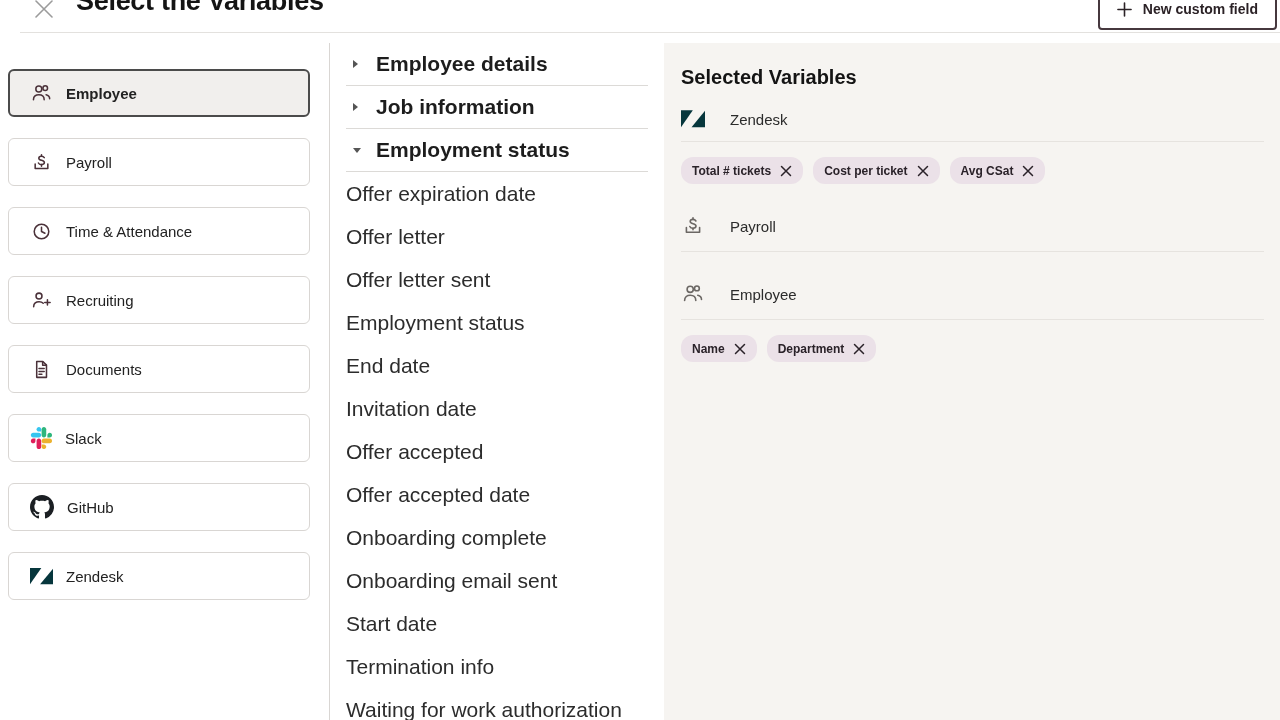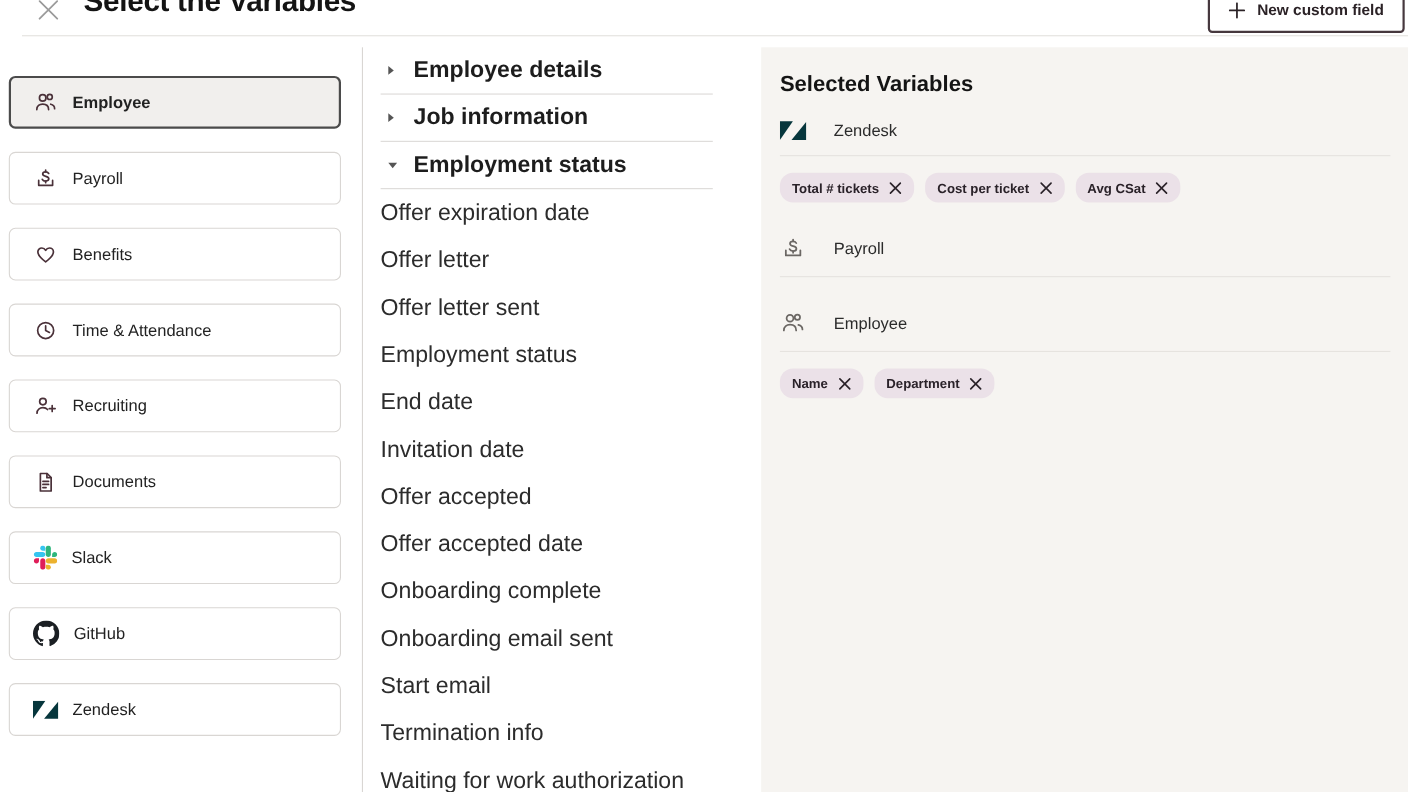--- a/index.html
+++ b/index.html
@@ -39,21 +39,21 @@
   .group-row .arrow-box { width:30px; display:flex; align-items:center; padding-left:7px; }
   .group-row .g-label { font-size:21px; font-weight:700; color:#1d1d1d; }
   .tri-r { width:0; height:0; border-top:4px solid transparent; border-bottom:4px solid transparent;
            border-left:5px solid #555; }
   .tri-d { width:0; height:0; border-left:4px solid transparent; border-right:4px solid transparent;
            border-top:5px solid #555; }
   .var-item { height:43px; display:flex; align-items:center; font-size:21px; color:#2c2c2c; cursor:pointer; }
 
   
   .selpanel { position:absolute; left:664px; right:0; top:43px; bottom:0;
-              background:#f6f4f1; padding:21px 16px 0 17px; overflow:hidden;margin-left:28px; }
+              background:#f6f4f1; padding:21px 16px 0 17px; overflow:hidden; }
   .selpanel h2 { font-size:20px; font-weight:700; color:#141414; line-height:26px; }
   .sec-row { margin-top:20px; height:25px; display:flex; align-items:center; gap:25px;
              padding-bottom:13px; border-bottom:1px solid #e6e3df; height:auto; }
   .sec-row.later { margin-top:30px; }
   .sec-row .sec-label { font-size:15px; color:#2b2b2b; }
   .gic { stroke:#6b6764; stroke-width:1.6; fill:none; stroke-linecap:round; stroke-linejoin:round; }
   .chips { margin-top:15px; display:flex; gap:10px; }
   .chip { height:27px; display:inline-flex; align-items:center; gap:9px; padding:0 11px;
           background:#ebe1e8; border-radius:12px; font-size:12px; font-weight:700; color:#2a2229; }
   .chip-x { background:none; border:none; cursor:pointer; display:flex; align-items:center; padding:0; }
@@ -92,26 +92,20 @@
 
     <button class="cat-btn">
       <svg class="ic" width="23" height="23" viewBox="0 0 24 24">
         <path d="M5.4 13.6 V18.2 H18.6 V13.6"></path>
         <path d="M12 3.8 V5.4 M12 14.2 V15.8"></path>
         <path d="M14.9 7 C14.3 6 13.3 5.4 12 5.4 C10.4 5.4 9.2 6.3 9.2 7.5 C9.2 8.8 10.4 9.3 12.1 9.7 C13.9 10.1 15 10.7 15 12.1 C15 13.4 13.7 14.2 12 14.2 C10.5 14.2 9.3 13.6 8.8 12.5"></path>
       </svg>
       <span>Payroll</span>
     </button>
 
-    <button class="cat-btn">
-      <svg class="ic" width="23" height="23" viewBox="0 0 24 24">
-        <path d="M12 18.8 C7.2 15.2 4.6 12.5 4.6 9.6 C4.6 7.4 6.3 5.7 8.4 5.7 C9.9 5.7 11.3 6.6 12 7.9 C12.7 6.6 14.1 5.7 15.6 5.7 C17.7 5.7 19.4 7.4 19.4 9.6 C19.4 12.5 16.8 15.2 12 18.8 Z"></path>
-      </svg>
-      <span>Benefits</span>
-    </button>
 
 
     <button class="cat-btn">
       <svg class="ic" width="23" height="23" viewBox="0 0 24 24">
         <circle cx="12" cy="12" r="7.6"></circle>
           <path d="M12 7.6 V12 L15.6 13.8"></path>
       </svg>
       <span>Time &amp; Attendance</span>
     </button>
 
@@ -186,21 +180,21 @@
     <div class="var-item">Offer expiration date</div>
     <div class="var-item">Offer letter</div>
     <div class="var-item">Offer letter sent</div>
     <div class="var-item">Employment status</div>
     <div class="var-item">End date</div>
     <div class="var-item">Invitation date</div>
     <div class="var-item">Offer accepted</div>
     <div class="var-item">Offer accepted date</div>
     <div class="var-item">Onboarding complete</div>
     <div class="var-item">Onboarding email sent</div>
-    <div class="var-item">Start email</div>
+    <div class="var-item">Start date</div>
     <div class="var-item">Termination info</div>
     <div class="var-item">Waiting for work authorization</div>
   </div>
 
   <div class="selpanel">
     <h2>Selected Variables</h2>
 
     <div class="sec-row">
       <svg width="24" height="18" viewBox="0 0 26 19">
         <path d="M0 0 H12.8 L0 18.4 Z" fill="#06363c"></path>

